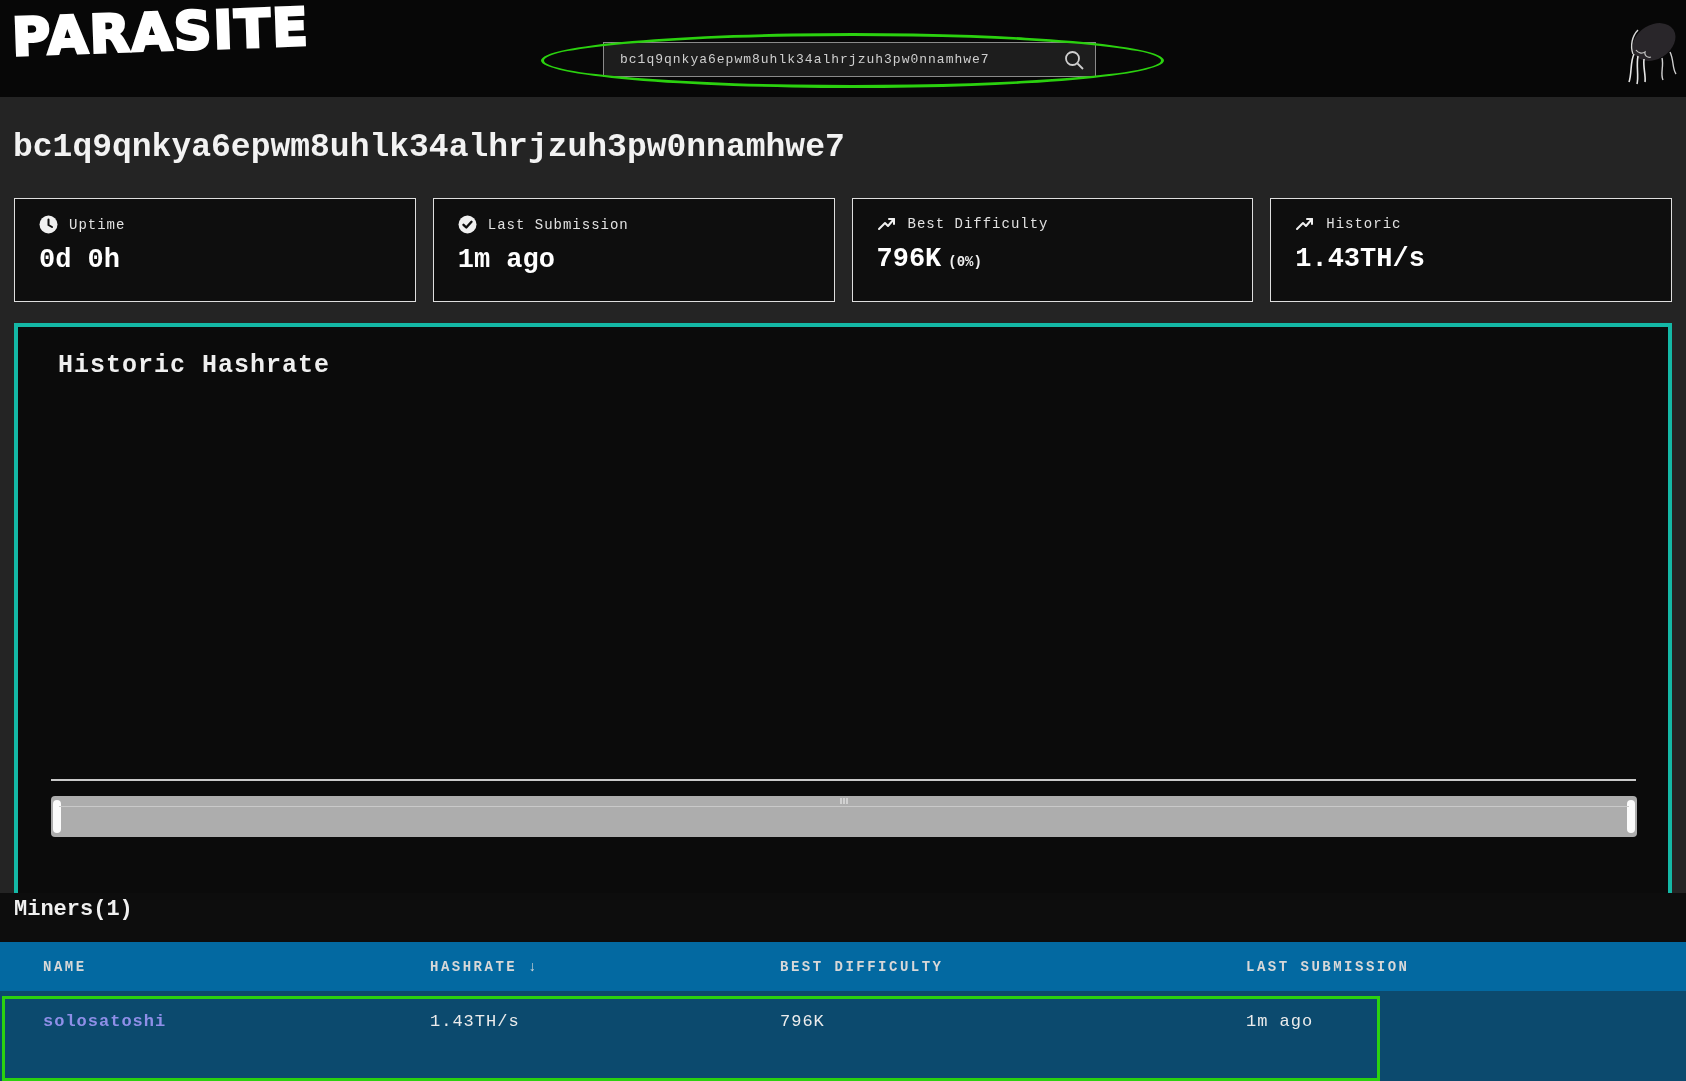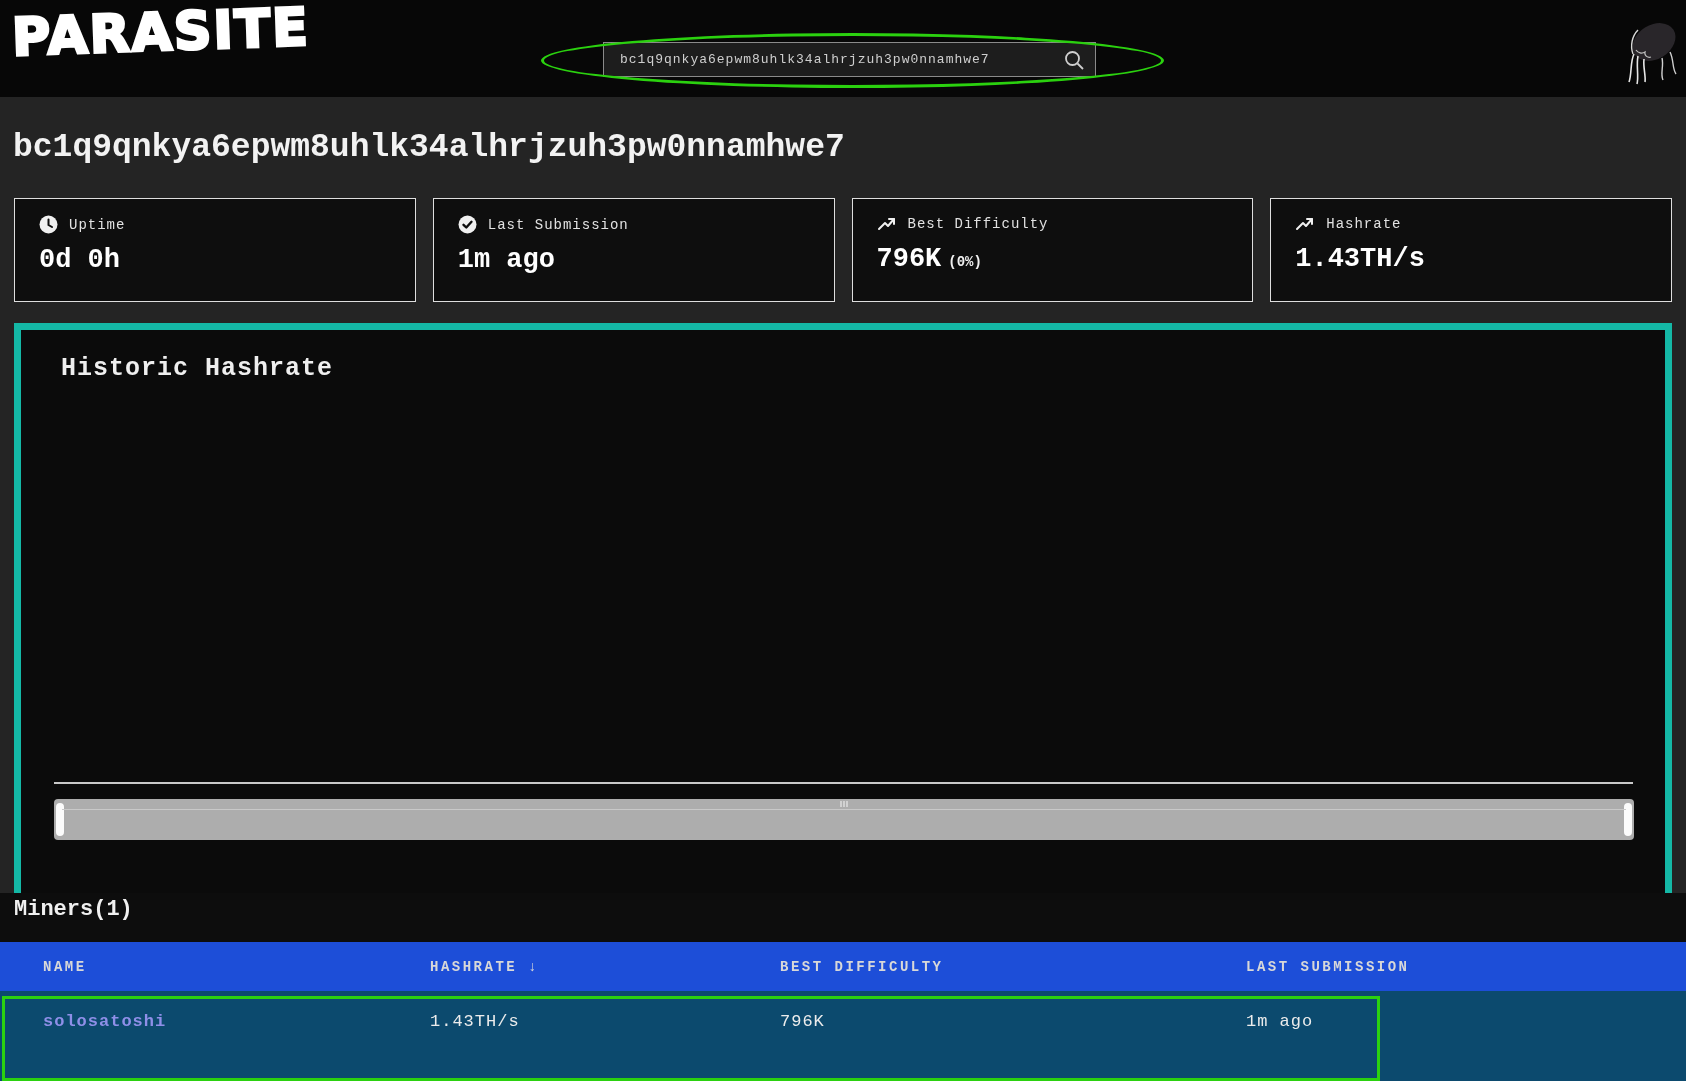--- a/index.html
+++ b/index.html
@@ -32,21 +32,21 @@
     display:grid; grid-template-columns:repeat(4,1fr); gap:17px; }
   .card { background:#0e0e0e; border:1px solid #dedede; padding:16px 14px 0 24px; }
   .card-label { display:flex; align-items:center; gap:11px; color:#e2e2e2;
     font-size:14px; letter-spacing:1px; }
   .card-value { margin-top:11px; color:#ffffff; font-size:27px; font-weight:700;
     display:flex; align-items:baseline; }
   .card-sub { font-size:14px; font-weight:700; margin-left:7px; color:#f0f0f0; }
 
   
   .panel { position:absolute; left:14px; right:14px; top:226px; height:670px;
-    background:#0b0b0b; border:7px solid #14b8a6; }
+    background:#0b0b0b; border:4px solid #14b8a6; }
   .panel-title { position:absolute; left:40px; top:24px; color:#efefef;
     font-size:25px; font-weight:700; letter-spacing:1px; }
   .axis-line { position:absolute; left:33px; right:32px; top:452px; height:2px;
     background:#c9c9c9; }
   .navigator { position:absolute; left:33px; right:31px; top:469px; height:41px;
     background:#adadad; border-radius:4px; }
   .navigator:after { content:""; position:absolute; left:8px; right:8px; top:10px;
     height:1px; background:#c9c9c9; }
   .nav-handle { position:absolute; top:4px; width:8px; height:33px;
     background:#fbfbfb; border-radius:4px; }
@@ -54,21 +54,21 @@
   .nav-grip { position:absolute; top:2px; left:50%; transform:translateX(-50%);
     display:flex; gap:2px; }
   .nav-grip i { width:1px; height:6px; background:#f5f5f5; }
 
   
   .miners { position:absolute; left:0; right:0; top:796px; height:237px;
     background:#0d0d0d; }
   .miners-heading { position:absolute; left:14px; top:4px; color:#f0f0f0;
     font-size:22px; font-weight:700; }
   .thead { position:absolute; left:0; right:0; top:49px; height:49px;
-    background:#1d4ed8; display:grid; grid-template-columns:430px 350px 466px 1fr;
+    background:#0369a1; display:grid; grid-template-columns:430px 350px 466px 1fr;
     align-items:center; }
   .thead .cell { color:#d8d8d8; font-size:14px; font-weight:700;
     letter-spacing:2.5px; white-space:nowrap; }
   .trow { position:absolute; left:0; right:0; top:98px; height:90px;
     background:#0c4a6e; display:grid; grid-template-columns:430px 350px 466px 1fr;
     align-items:start; padding-top:21px; }
   .cell:first-child { padding-left:43px; }
   .trow .cell { color:#ececec; font-size:17px; letter-spacing:1px; }
   .miner-link { color:#8f8fe8; font-weight:700; text-decoration:none; }
   .annot-rect { position:absolute; left:2px; top:103px; width:1378px; height:85px;
@@ -159,21 +159,21 @@
     </div>
 
     <div class="card">
       <div class="card-label">
         <span class="icon-18">
           <svg width="20" height="18" viewBox="0 0 20 18" fill="none" stroke="#f0f0f0" stroke-width="2" stroke-linecap="round" stroke-linejoin="round">
             <path d="M2 14 L8 8 L11 11 L17 4"></path>
               <path d="M12 4 H17 V9"></path>
           </svg>
         </span>
-        <span>Hashrate</span>
+        <span>Historic</span>
       </div>
       <div class="card-value">
         <span>1.43TH/s</span>
         <span class="card-sub"></span>
       </div>
     </div>
 
   </div>
 
   <div class="panel">

